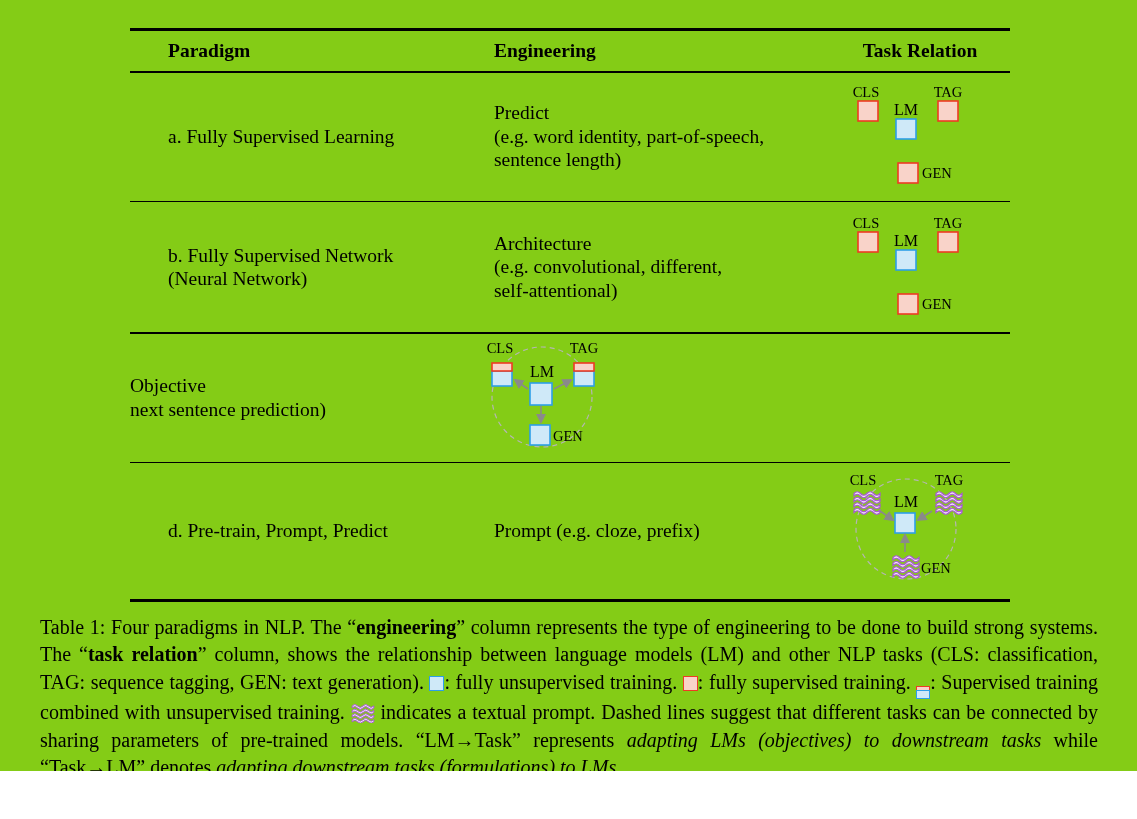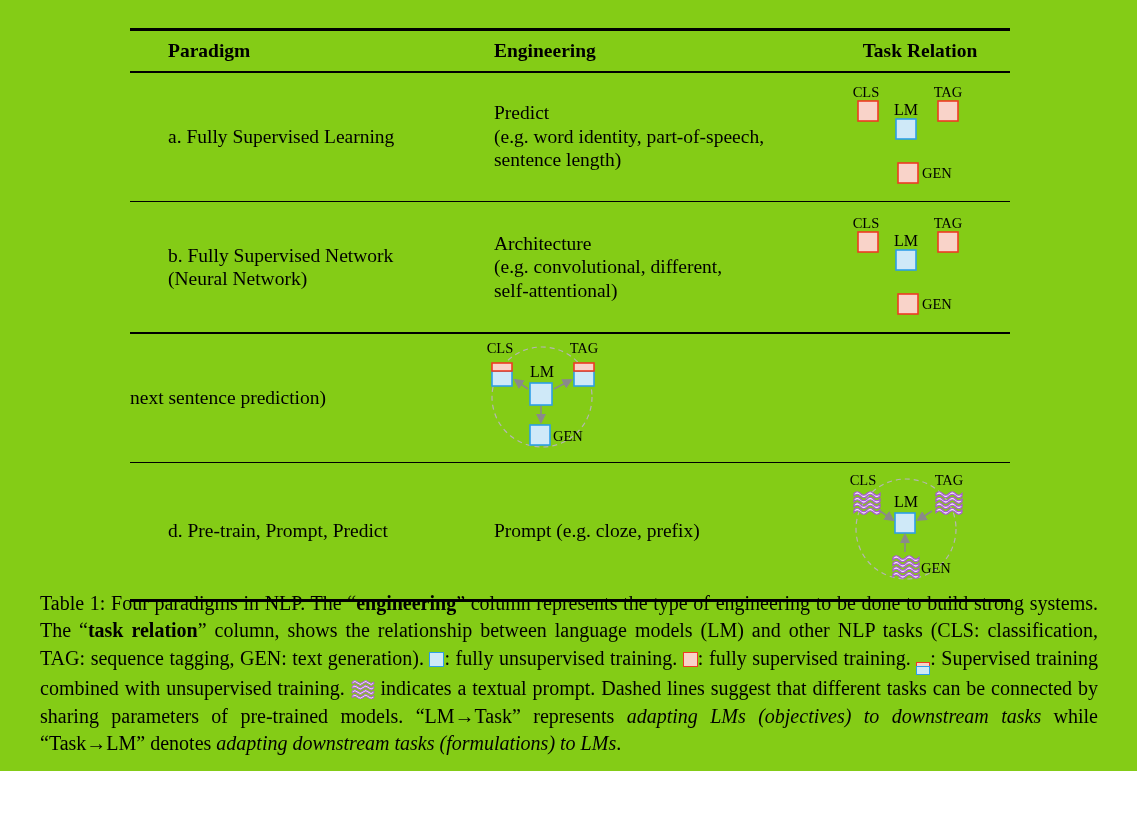--- a/index.html
+++ b/index.html
@@ -34,21 +34,21 @@
   
   .dlbl{font-family:"Liberation Serif","DejaVu Serif",serif;font-size:14.5px;fill:#000;}
   .dlbl-lm{font-size:16px;}
   .sq-red{fill:#f9d3c9;stroke:#ee3b24;stroke-width:1.6;}
   .sq-blue{fill:#cfe9f8;stroke:#2d9fe8;stroke-width:1.6;}
   .dash-circle{fill:none;stroke:#b5b5b5;stroke-width:1.2;stroke-dasharray:5 4;}
   .arrow{stroke:#8a8a8a;stroke-width:1.6;fill:none;}
   .squig-p{fill:#f2e4fb;stroke:#a957d7;stroke-width:1.2;}
   
   .caption{
-    position:absolute;left:40px;top:590px;width:1058px;
+    position:absolute;left:40px;top:614px;width:1058px;
     font-size:20px;line-height:27.4px;text-align:justify;
   }
   .seg-bold{font-weight:bold;}
   .seg-italic{font-style:italic;}
   .cap-sq{display:inline-block;width:13px;height:13px;border:1.6px solid;vertical-align:-2px;}
   .blue-square{border-color:#2d9fe8;background:#cfe9f8;}
   .red-square{border-color:#ee3b24;background:#f9d3c9;}
   .half-square{display:inline-flex;flex-direction:column;width:14px;vertical-align:-3px;}
   .half-square .h-red{height:4px;border:1.4px solid #ee3b24;background:#f9d3c9;}
   .half-square .h-blue{height:7px;border:1.4px solid #2d9fe8;background:#cfe9f8;margin-top:-1.4px;}
@@ -127,20 +127,21 @@
           <rect class="sq-blue" x="64" y="40" width="20" height="20"></rect>
           <rect class="sq-red" x="66" y="84" width="20" height="20"></rect>
           <text class="dlbl" x="90" y="99">GEN</text>
         </svg>
       </div>
     </div>
     <div class="rule thin"></div>
 
     <div class="trow body-row row-c">
       <div class="c2">
+        <div class="cellline">Objective</div>
         <div class="cellline">next sentence prediction)</div>
       </div>
       <div class="c3">
         <svg width="176" height="122" viewBox="0 0 176 122">
           <circle class="dash-circle" cx="74" cy="60" r="50"></circle>
           <text class="dlbl" x="32" y="16" text-anchor="middle">CLS</text>
           <rect class="sq-blue" x="24" y="34" width="20" height="15"></rect>
           <rect class="sq-red" x="24" y="26" width="20" height="8"></rect>
           <text class="dlbl" x="116" y="16" text-anchor="middle">TAG</text>
           <rect class="sq-blue" x="106" y="34" width="20" height="15"></rect>

